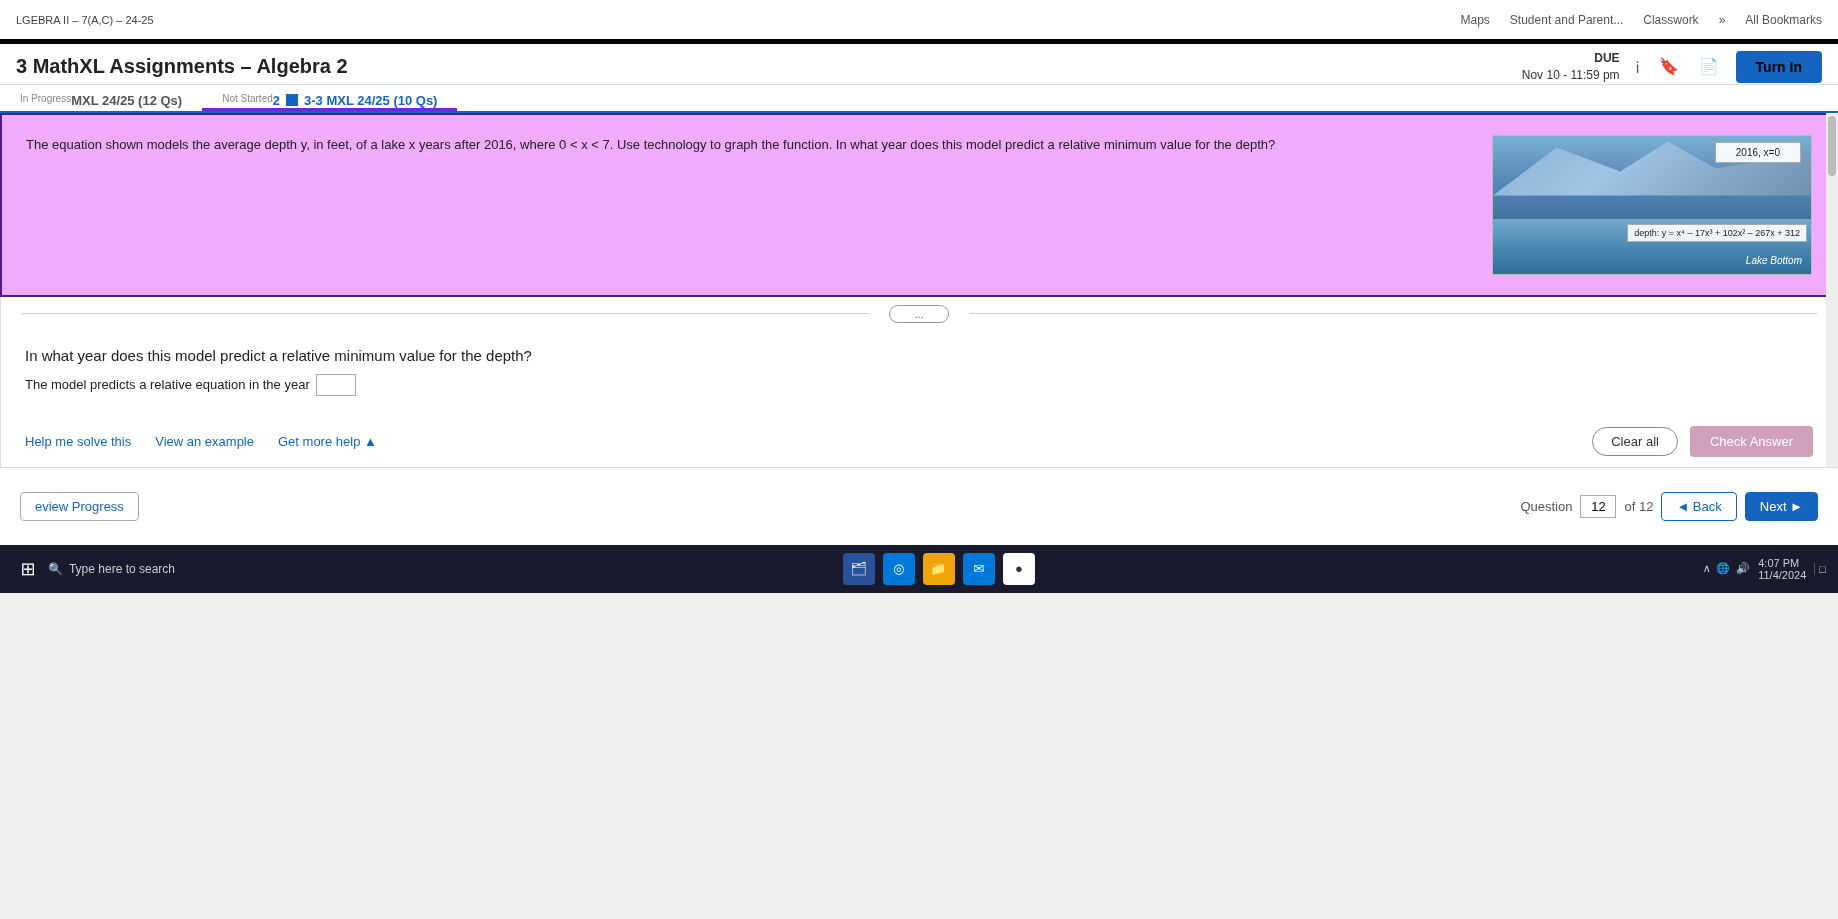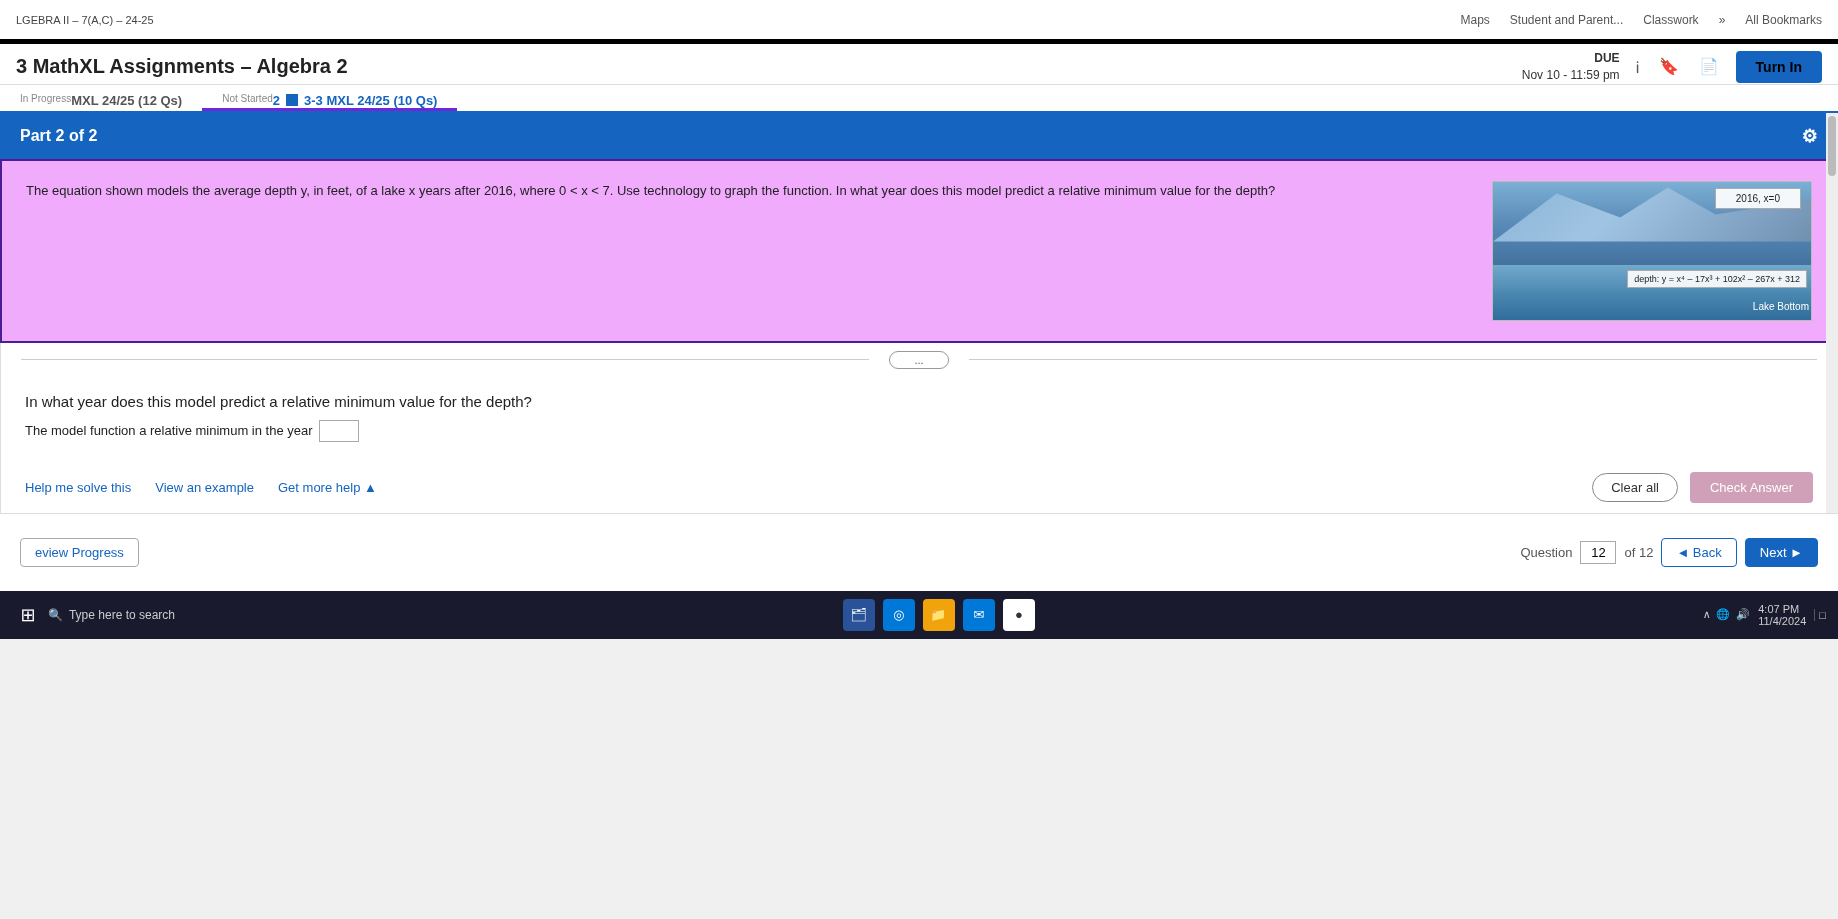--- a/index.html
+++ b/index.html
@@ -130,23 +130,24 @@
       position: absolute;
       top: 6px; right: 10px;
       background: rgba(255,255,255,0.92);
       border: 1px solid #aaa;
       padding: 4px 20px;
       font-size: 10px;
       color: #222;
     }
     .lake-bottom-label {
       position: absolute;
-      bottom: 8px; right: 2px;
+      bottom: 8px; right: 9px;
       font-size: 10px;
       color: #fff;
+      font-style: italic;
     }
     .lake-formula {
       position: absolute;
       bottom: 32px; right: 4px;
       background: rgba(255,255,255,0.9);
       border: 1px solid #aaa;
       padding: 3px 6px;
       font-size: 9px;
       color: #222;
     }
@@ -335,24 +336,20 @@
     <span class="tab-name">
       <span>2</span>
       <span class="tab-blue-sq"></span>
       <span>3-3 MXL 24/25 (10 Qs)</span>
     </span>
   </div>
 </div>
 
 <div class="main-content-wrapper">
 
-  <div class="part-header">
-    <span>Part 2 of 2</span>
-    <span class="gear-icon">⚙</span>
-  </div>
 
   <div class="content-area">
     <div class="question-block">
       <div class="question-text">The equation shown models the average depth y, in feet, of a lake x years after 2016, where 0 &lt; x &lt; 7. Use technology to graph the function. In what year does this model predict a relative minimum value for the depth?</div>
 
       <div class="lake-image-box">
         <div class="mountain"></div>
         <div class="water"></div>
         <div class="lake-image-overlay">2016, x=0</div>
         <div class="lake-formula">depth: y = x⁴ – 17x³ + 102x² – 267x + 312</div>
@@ -363,21 +360,21 @@
 
   <div style="background:#fff; padding: 8px 0; border-left:1px solid #ddd; border-right:1px solid #ddd; display:flex; align-items:center; justify-content:center;">
     <hr style="flex:1; border:none; border-top:1px solid #ccc; margin: 0 20px;">
     <button class="ellipsis-btn">...</button>
     <hr style="flex:1; border:none; border-top:1px solid #ccc; margin: 0 20px;">
   </div>
 
   <div class="sub-section">
     <div class="sub-question">In what year does this model predict a relative minimum value for the depth?</div>
     <div class="answer-line">
-      <span>The model function a relative minimum in the year</span>
+      <span>The model predicts a relative equation in the year</span>
       <span class="answer-box"></span>
     </div>
 
     <div class="help-row">
       <div class="help-row-left">
         <a class="help-link">Help me solve this</a>
         <a class="help-link">View an example</a>
         <a class="help-link">Get more help ▲</a>
       </div>
       <div class="help-row-right">

